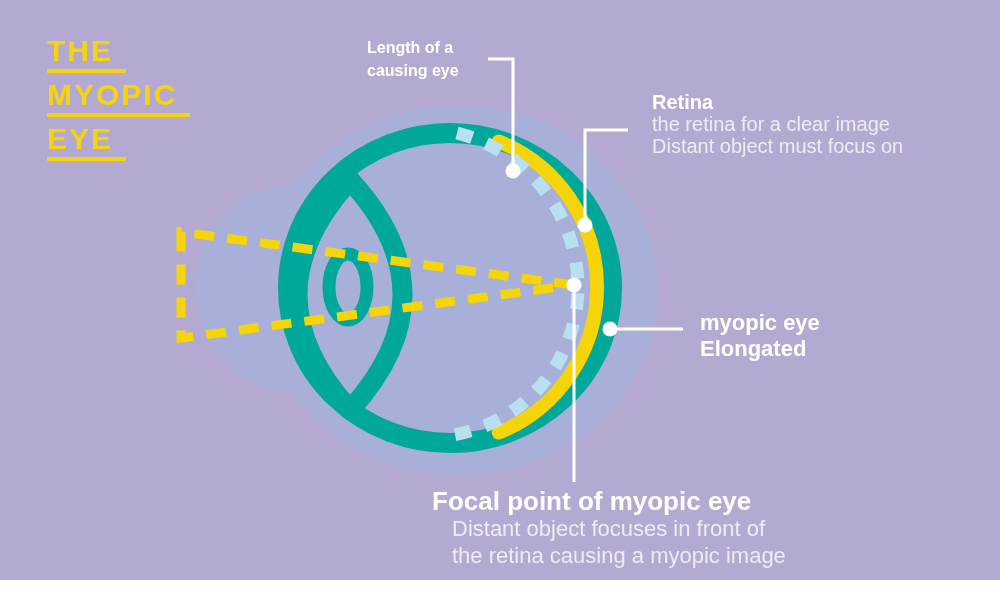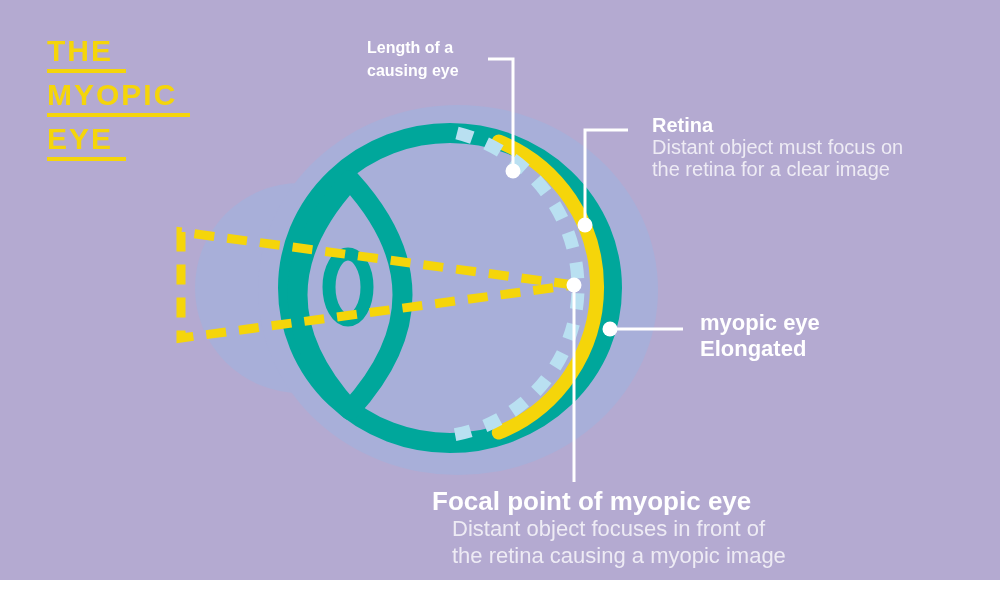--- a/index.html
+++ b/index.html
@@ -36,21 +36,21 @@
     padding:0 13px 3px 0;
   }
 
   
   .label{position:absolute;color:var(--label_text);}
   .lbl-line{white-space:nowrap;}
   .bold{font-weight:700;}
   .dim{color:var(--label_text_secondary);font-weight:400;}
 
   .label-normal-length{left:367px;top:36px;font-size:16px;line-height:23px;}
-  .label-retina{left:652px;top:114px;font-size:20px;line-height:22px;}
+  .label-retina{left:652px;top:91px;font-size:20px;line-height:22px;}
   .label-elongated{left:700px;top:310px;font-size:22px;line-height:26px;}
   .label-focal{left:432px;top:487px;}
   .label-focal .focal-title{font-size:26px;line-height:28px;}
   .label-focal .lbl-line.dim{font-size:22px;line-height:27px;margin-left:20px;}
 
   
   .halo{fill:var(--eye_halo);}
   .teal-stroke{fill:none;stroke:var(--teal);}
   .yellow-stroke{fill:none;stroke:var(--yellow);}
   .dash-stroke{fill:none;stroke:var(--light_blue);}
@@ -101,22 +101,22 @@
     <div class="t-line"><span>EYE</span></div>
   </div>
 
   <div class="label label-normal-length bold">
     <div class="lbl-line">Length of a</div>
     <div class="lbl-line">causing eye</div>
   </div>
 
   <div class="label label-retina">
     <div class="lbl-line bold">Retina</div>
+    <div class="lbl-line dim">the retina for a clear image</div>
     <div class="lbl-line dim">Distant object must focus on</div>
-    <div class="lbl-line dim">the retina for a clear image</div>
   </div>
 
   <div class="label label-elongated bold">
     <div class="lbl-line">myopic eye</div>
     <div class="lbl-line">Elongated</div>
   </div>
 
   <div class="label label-focal">
     <div class="lbl-line bold focal-title">Focal point of myopic eye</div>
     <div class="lbl-line dim">Distant object focuses in front of</div>

